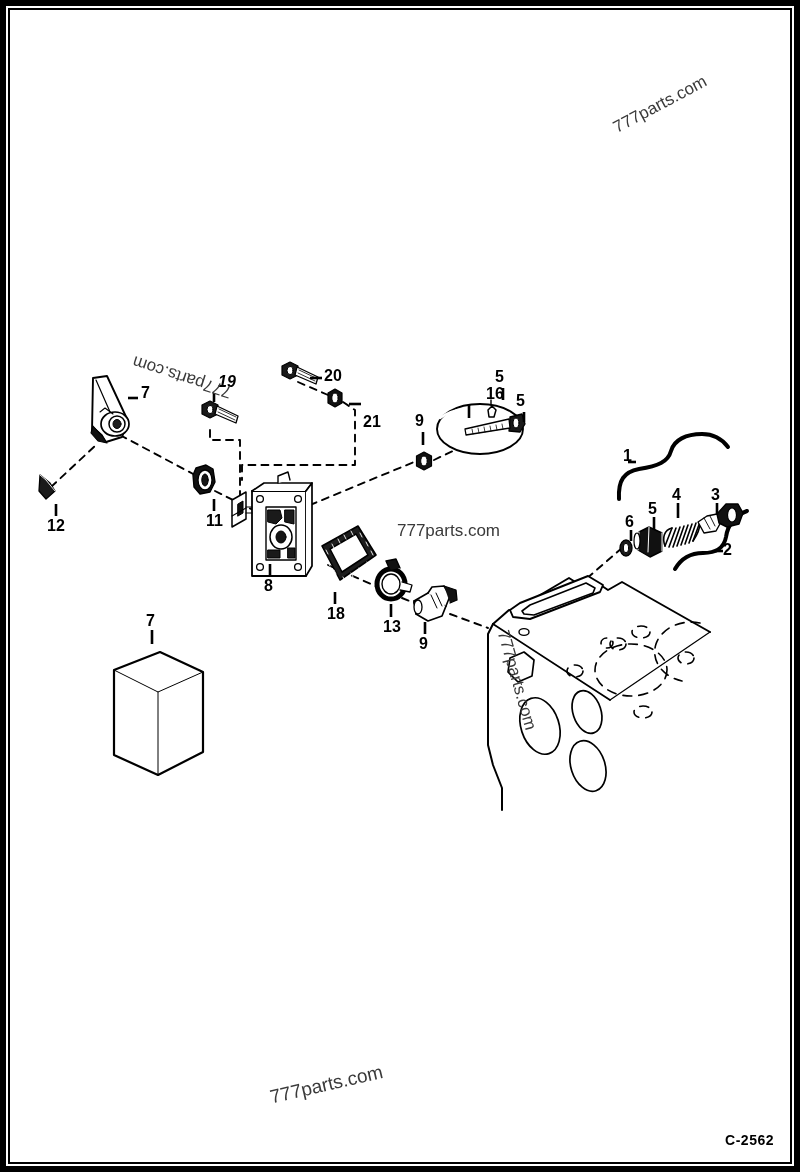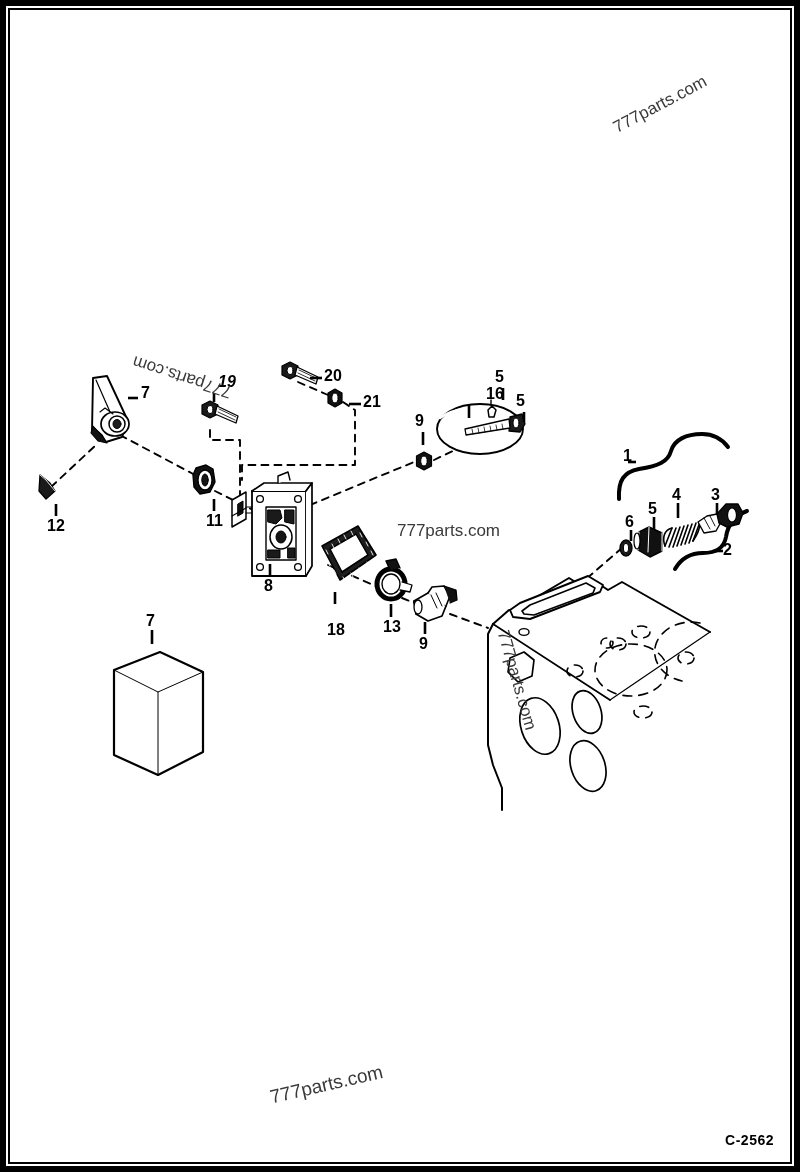--- a/index.html
+++ b/index.html
@@ -386,24 +386,24 @@
     <div class="callout" style="left:254px; top:568px;">8</div>
     <div class="callout" style="left:409px; top:626px;">9</div>
     <div class="callout" style="left:131px; top:375px;">7</div>
     <div class="callout" style="left:196px; top:503px;">11</div>
     <div class="callout" style="left:37px;  top:508px;">12</div>
     <div class="callout" style="left:373px; top:609px;">13</div>
     <div class="callout" style="left:506px; top:383px;">5</div>
     <div class="callout" style="left:405px; top:403px;">9</div>
     <div class="callout" style="left:476px; top:376px;">16</div>
     <div class="callout" style="left:485px; top:359px;">5</div>
-    <div class="callout" style="left:317px; top:596px;margin-top:16px;">18</div>
+    <div class="callout" style="left:317px; top:596px;">18</div>
     <div class="callout" style="left:208px; top:364px;font-style:italic;">19</div>
     <div class="callout" style="left:314px; top:358px;">20</div>
-    <div class="callout" style="left:353px; top:384px;">21</div>
+    <div class="callout" style="left:353px; top:404px;">21</div>
 
     <div class="wm" style="left:600px; top:110px;  transform:rotate(-28deg); transform-origin:left top;">777parts.com</div>
     <div class="wm" style="left:218px; top:392px;  transform:rotate(198deg); transform-origin:left top;">777parts.com</div>
     <div class="wm" style="left:387px; top:511px;  transform:rotate(0deg); transform-origin:left top;">777parts.com</div>
     <div class="wm" style="left:502px; top:618px;  transform:rotate(74deg); transform-origin:left top;">777parts.com</div>
     <div class="wm" style="left:258px; top:1077px; font-size:19px; transform:rotate(-13deg); transform-origin:left top;">777parts.com</div>
 
   </div>
 
   <div id="sheet-code">C-2562</div>

